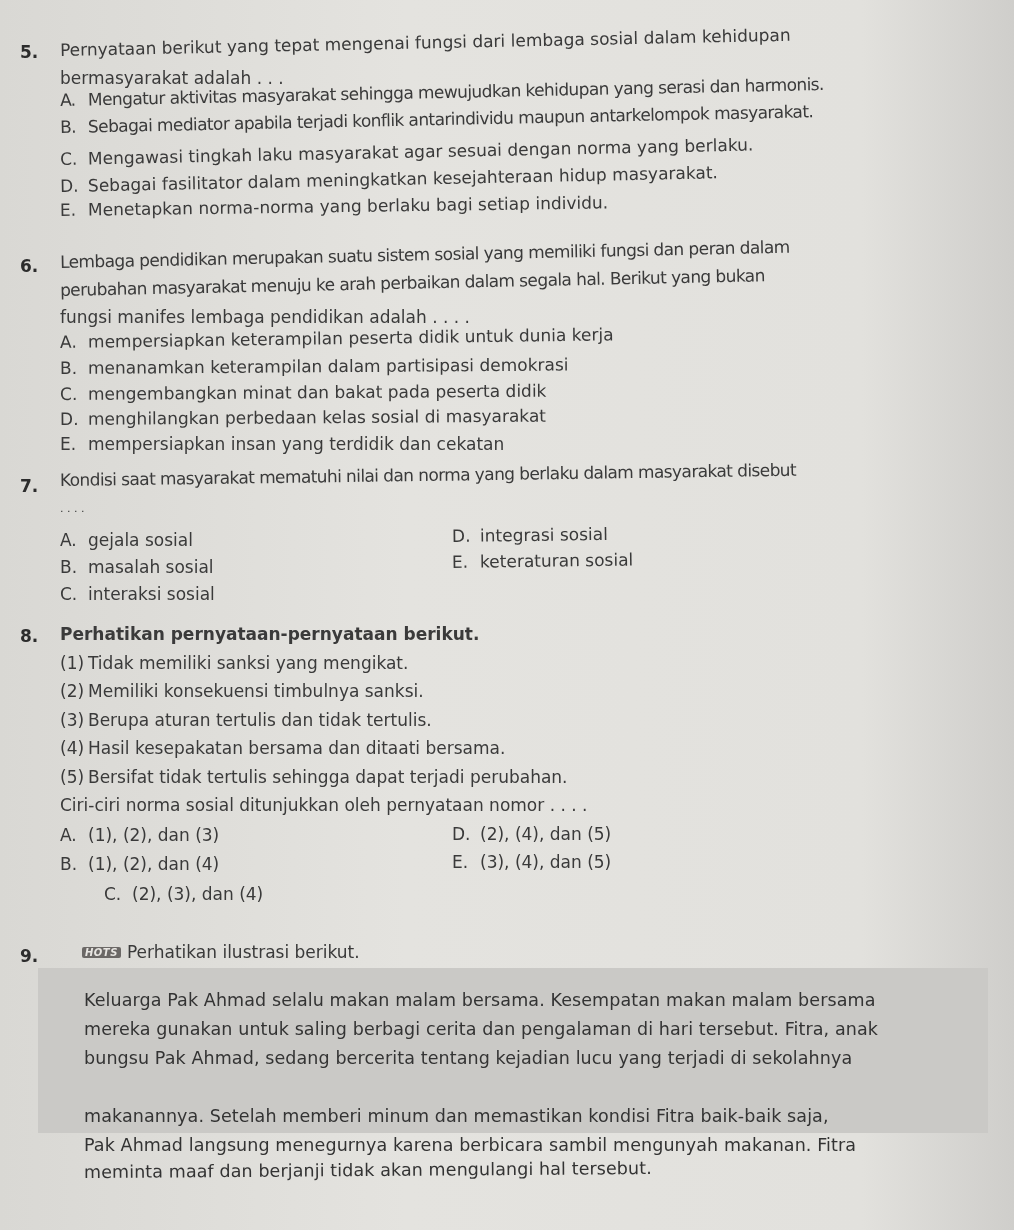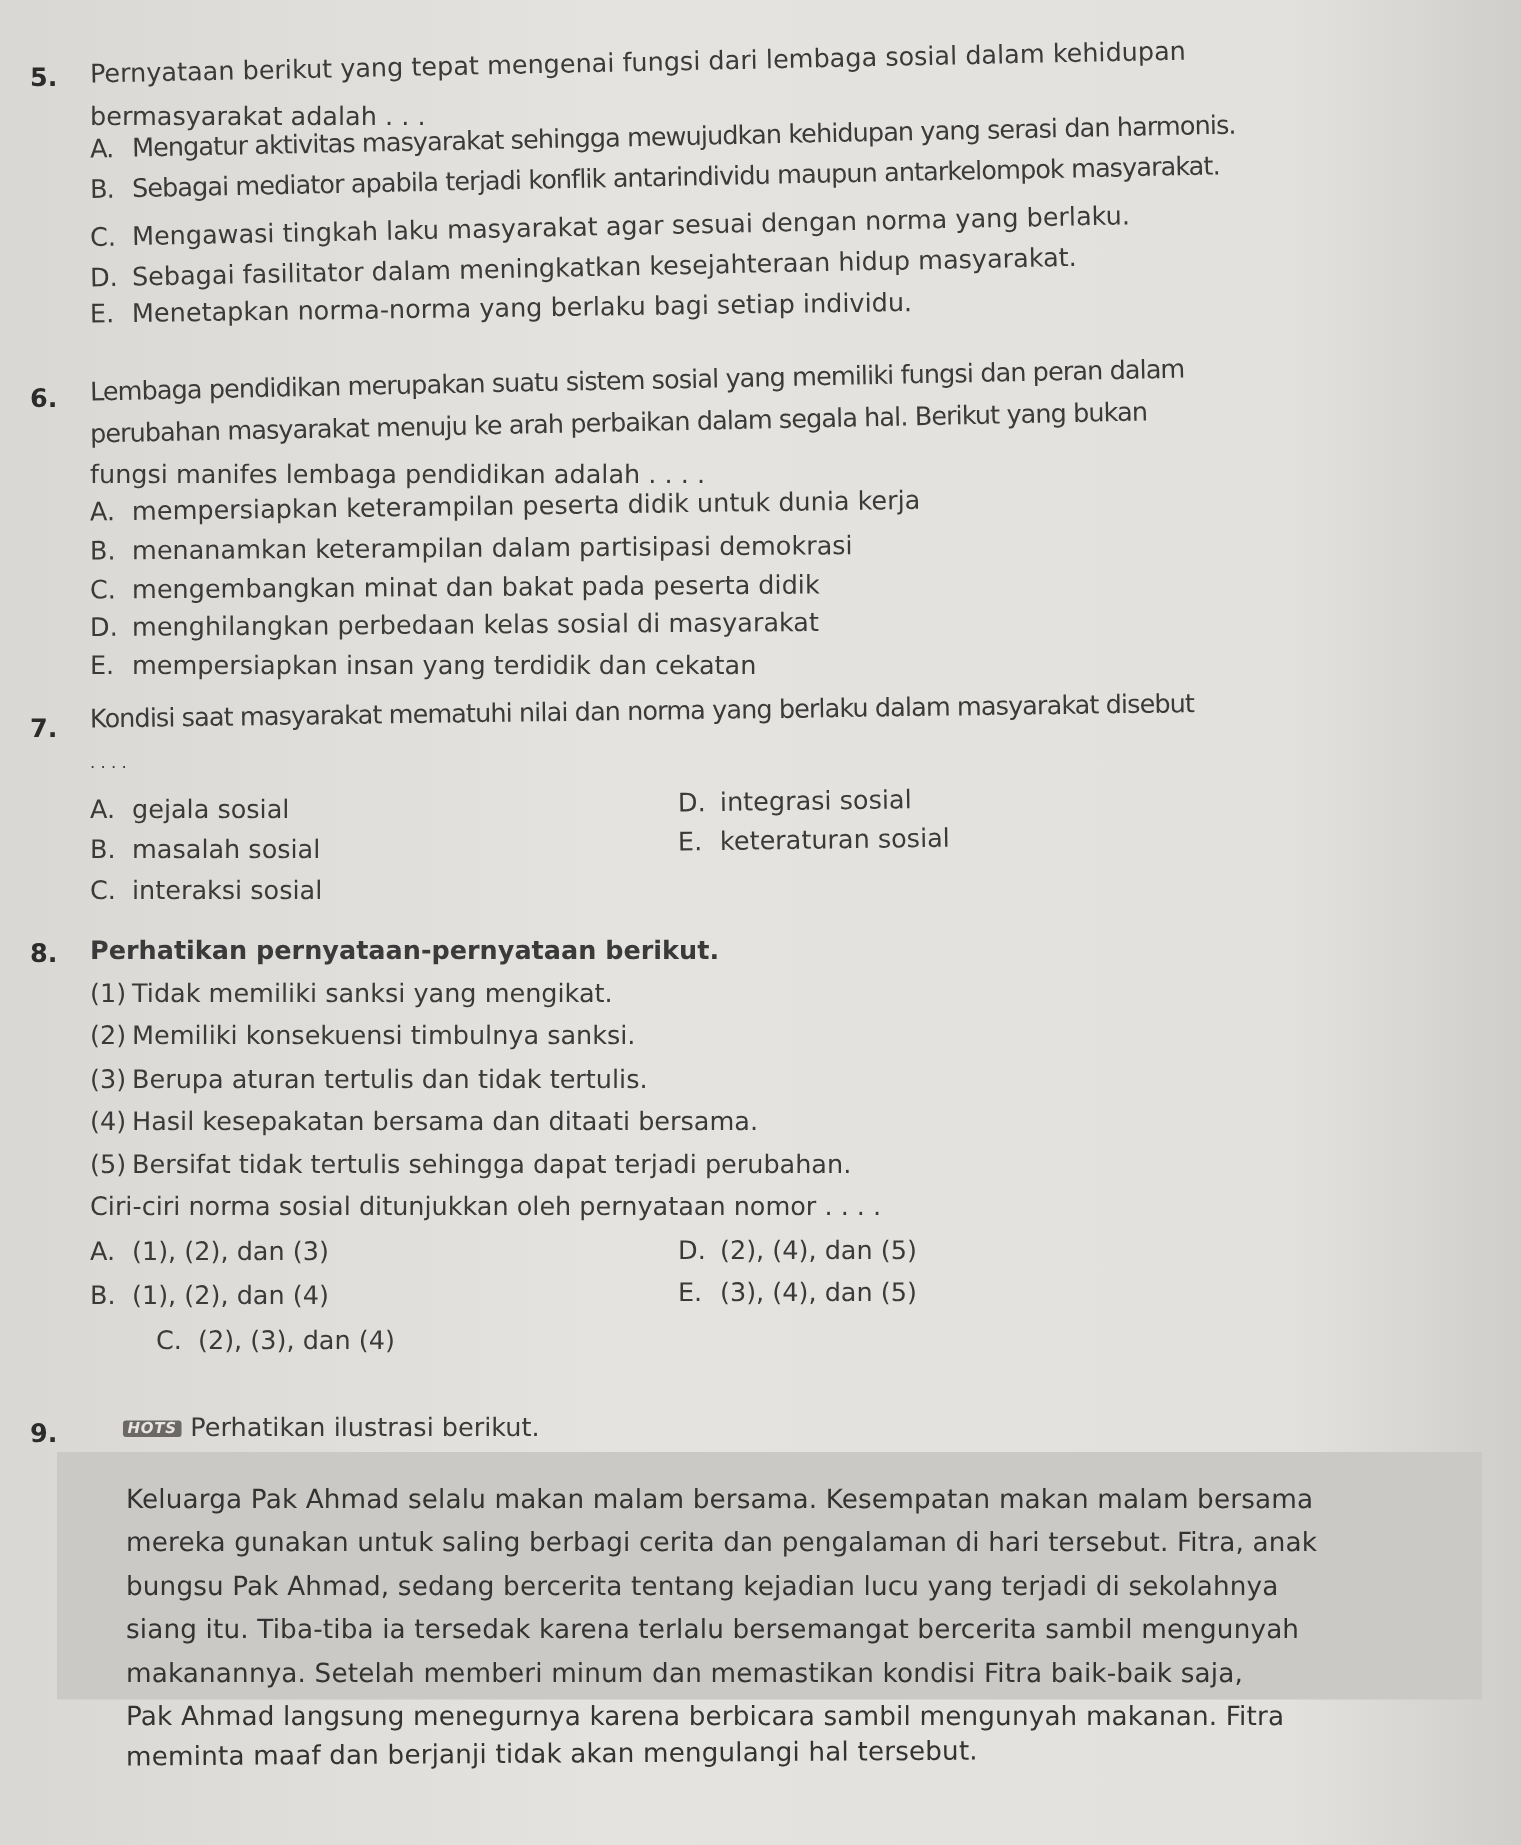--- a/index.html
+++ b/index.html
@@ -89,20 +89,19 @@
 
   <div class="q">
     <span class="qnum" style="top:946px;">9.</span>
     <span class="stem" style="top:942px; left:82px;">
       <span class="hots">HOTS</span><span>Perhatikan ilustrasi berikut.</span>
     </span>
     <div class="story">
       <span class="line condensed" style="top:22px;">Keluarga Pak Ahmad selalu makan malam bersama. Kesempatan makan malam bersama</span>
       <span class="line condensed" style="top:51px;">mereka gunakan untuk saling berbagi cerita dan pengalaman di hari tersebut. Fitra, anak</span>
       <span class="line condensed" style="top:80px;">bungsu Pak Ahmad, sedang bercerita tentang kejadian lucu yang terjadi di sekolahnya</span>
-      <span class="line condensed" style="top:109px;">siang itu. Tiba-tiba ia tersedak karena terlalu bersemangat bercerita sambil mengunyah</span>
       <span class="line" style="top:138px;">makanannya. Setelah memberi minum dan memastikan kondisi Fitra baik-baik saja,</span>
       <span class="line condensed" style="top:167px;">Pak Ahmad langsung menegurnya karena berbicara sambil mengunyah makanan. Fitra</span>
       <span class="line tilt3" style="top:194px;">meminta maaf dan berjanji tidak akan mengulangi hal tersebut.</span>
     </div>
   </div>
 
 </div>
 
 </body></html>

